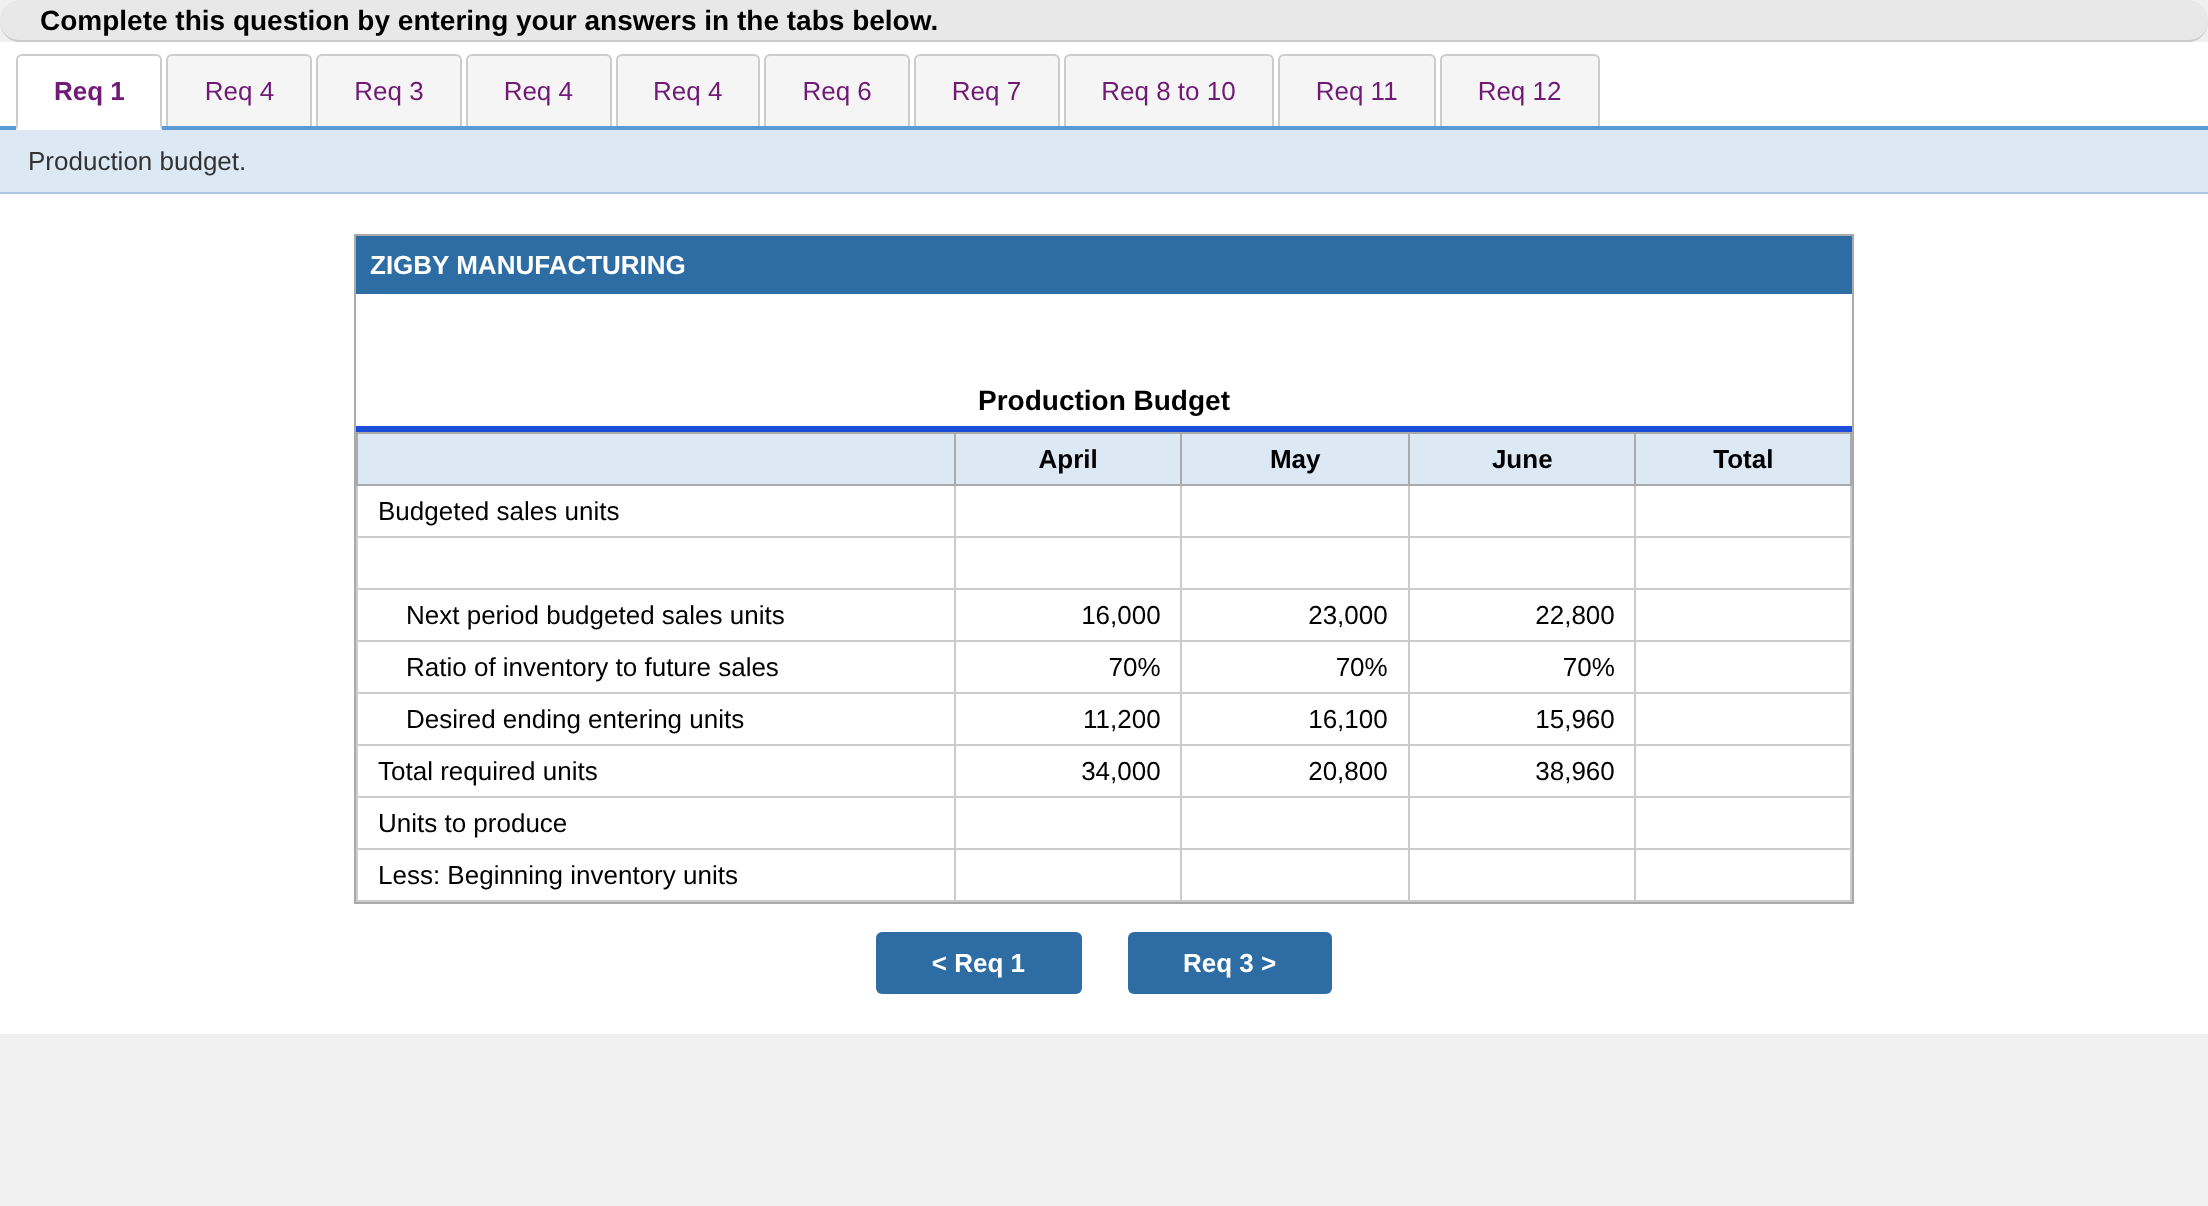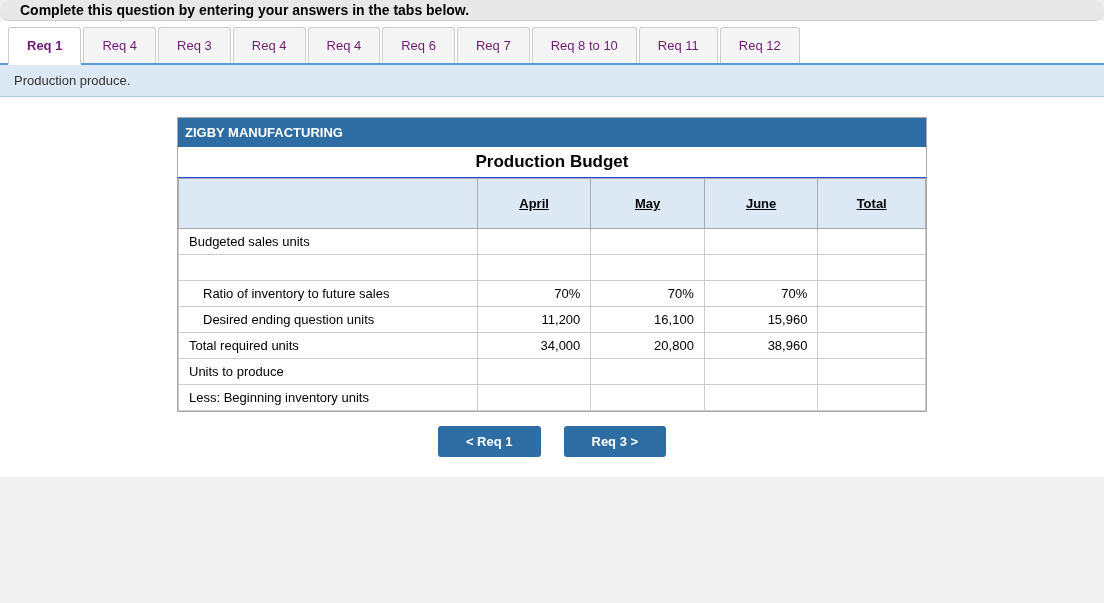--- a/index.html
+++ b/index.html
@@ -72,37 +72,37 @@
       padding: 7px;
       font-weight: bold;
       font-size: 13px;
     }
 
     .table-subtitle {
       background: #fff;
       text-align: center;
       padding: 5px;
       font-weight: bold;
-      font-size: 17px;
-      border-bottom: 1px solid #1d4ed8;
+      font-size: 14px;
+      border-bottom: 3px solid #1d4ed8;
+      margin-top: 40px;
     }
 
     table {
       width: 100%;
       border-collapse: collapse;
     }
 
     thead tr th {
       background: #dce9f5;
       border: 1px solid #aaa;
-      padding: 17px 10px;
+      padding: 5px 10px;
       text-align: center;
       font-weight: bold;
       font-size: 13px;
-      text-decoration: underline;
     }
 
     thead tr th:first-child {
       text-align: left;
       width: 40%;
     }
 
     tbody tr td {
       border: 1px solid #ccc;
       padding: 5px 10px;
@@ -170,21 +170,21 @@
     <div class="tab">Req 4</div>
     <div class="tab">Req 4</div>
     <div class="tab">Req 6</div>
     <div class="tab">Req 7</div>
     <div class="tab">Req 8 to 10</div>
     <div class="tab">Req 11</div>
     <div class="tab">Req 12</div>
   </div>
 
 <div class="section-header">
-  <span>Production produce.</span>
+  <span>Production budget.</span>
 </div>
 
 <div class="content-area">
   <div class="table-container">
     <div class="table-title">
       <span>ZIGBY MANUFACTURING</span>
     </div>
     <div class="table-subtitle">
       <span>Production Budget</span>
     </div>
@@ -223,28 +223,35 @@
               <input type="text" style="">
             </td>
             <td class="editable-td">
               <input type="text" style="">
             </td>
             <td class="editable-td">
               <input type="text" style="">
             </td>
           </tr>
           <tr class="row-indent">
+            <td>Next period budgeted sales units</td>
+            <td>16,000</td>
+            <td>23,000</td>
+            <td>22,800</td>
+            <td></td>
+          </tr>
+          <tr class="row-indent">
             <td>Ratio of inventory to future sales</td>
             <td>70%</td>
             <td>70%</td>
             <td>70%</td>
             <td></td>
           </tr>
           <tr class="row-indent">
-            <td>Desired ending question units</td>
+            <td>Desired ending entering units</td>
             <td>11,200</td>
             <td>16,100</td>
             <td>15,960</td>
             <td></td>
           </tr>
           <tr>
             <td>Total required units</td>
             <td>34,000</td>
             <td>20,800</td>
             <td>38,960</td>

